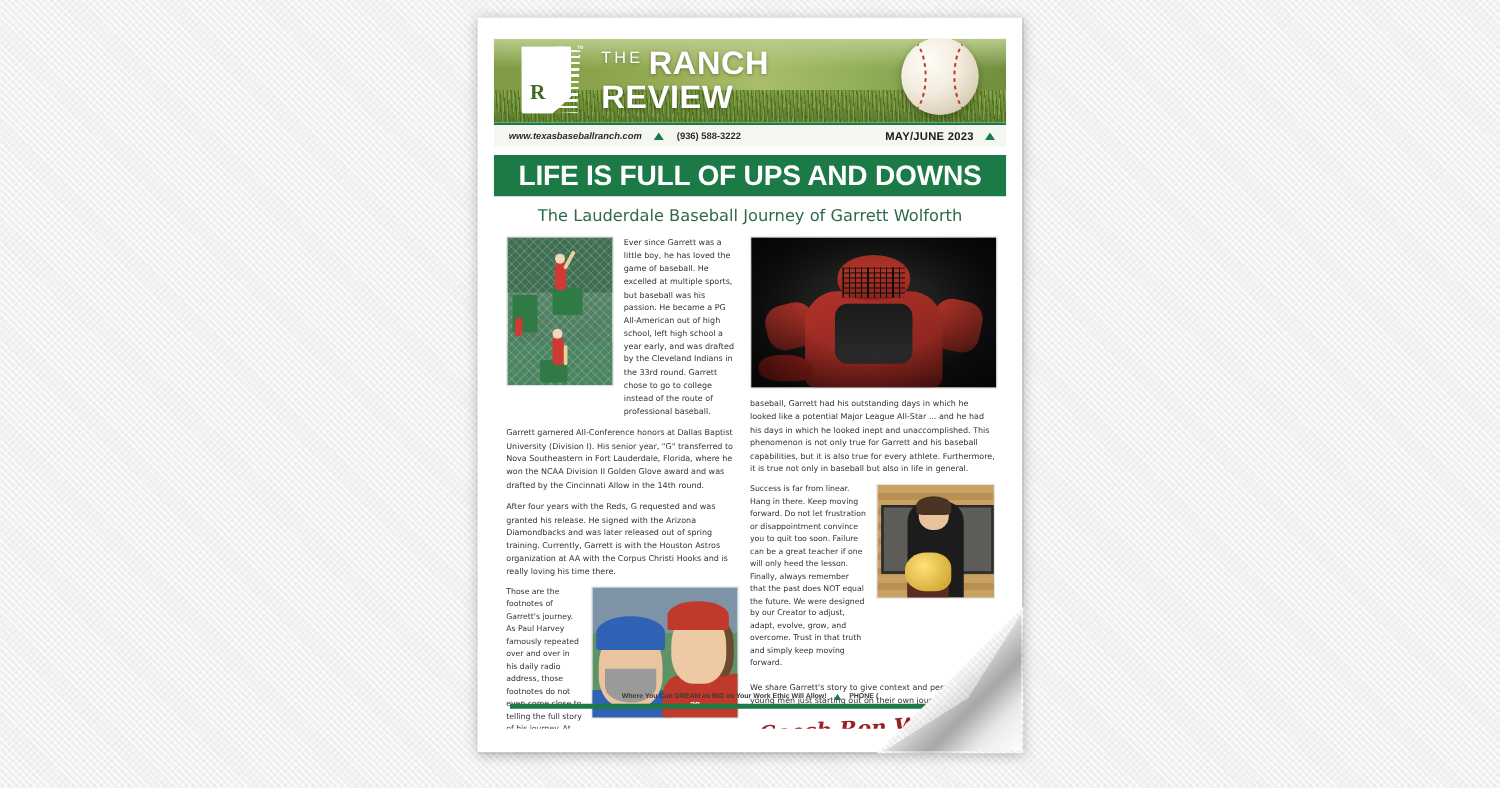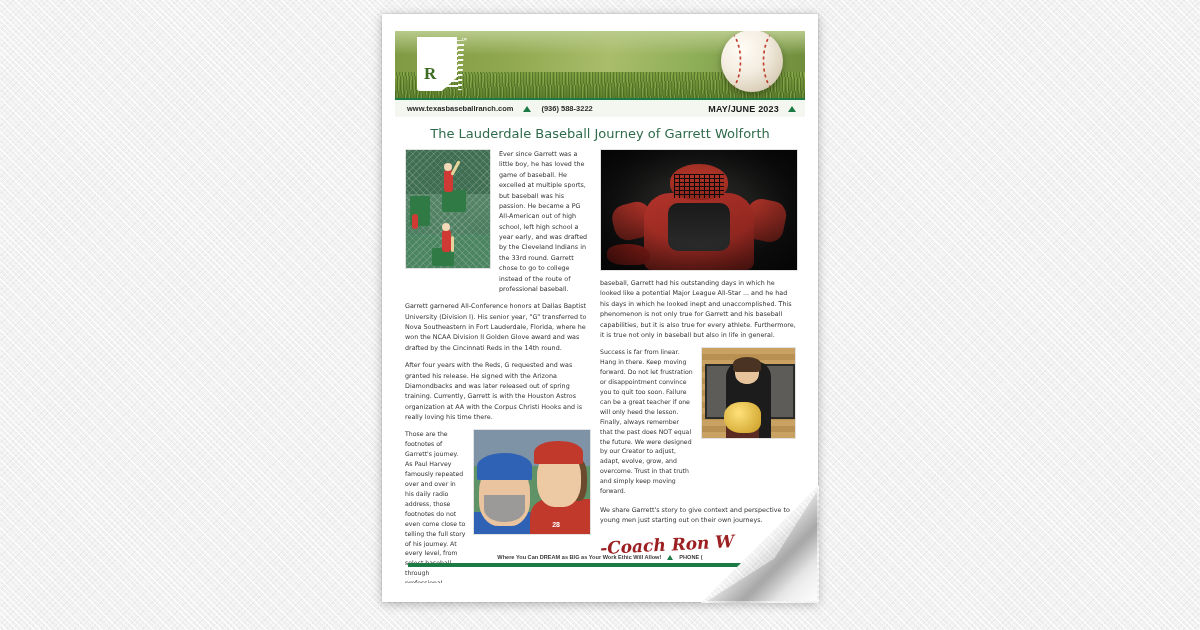--- a/index.html
+++ b/index.html
@@ -48,21 +48,21 @@
   .logo .tm{position:absolute;left:44px;top:0;color:#fff;font-size:6px;}
   .mh-title{position:absolute;left:86px;top:7px;color:#fff;line-height:.96;
     text-shadow:0 1px 3px rgba(0,0,0,.35);}
   .mh-title .l1{font-size:13px;letter-spacing:2.5px;font-weight:300;display:inline-block;vertical-align:9px;}
   .mh-title .l1b{font-size:26px;font-weight:bold;letter-spacing:.5px;}
   .mh-title .l2{font-size:26px;font-weight:bold;letter-spacing:.5px;display:block;margin-top:2px;}
 
   
   .contactbar{position:relative;height:17px;background:#f4f6f0;border-top:2px solid #1b7a46;
     display:flex;align-items:center;font-size:7.5px;font-weight:bold;color:#2a2a2a;}
-  .contactbar .site{margin-left:12px;}
+  .contactbar .site{margin-left:12px;font-style:italic;}
   .contactbar .tri{width:0;height:0;border-left:4px solid transparent;border-right:4px solid transparent;
     border-bottom:6px solid #1b7a46;margin:0 10px;}
   .contactbar .phone{}
   .contactbar .date{margin-left:auto;color:#1a1a1a;font-size:9px;letter-spacing:.2px;padding-left:14px;}
   .contactbar .tri2{width:0;height:0;border-left:4px solid transparent;border-right:4px solid transparent;
     border-bottom:6px solid #1b7a46;margin:0 9px 0 9px;}
 
   
   .headline{margin-top:7px;height:33px;background:#1b7a46;display:flex;align-items:center;justify-content:center;}
   .headline span{color:#fff;font-weight:bold;font-size:22.5px;letter-spacing:-.2px;}
@@ -187,30 +187,38 @@
           <path d="M12 4 C22 16 22 46 12 58" stroke="#c0392b" stroke-width="1.6" fill="none" stroke-dasharray="3 3"></path>
           <path d="M50 4 C40 16 40 46 50 58" stroke="#c0392b" stroke-width="1.6" fill="none" stroke-dasharray="3 3"></path>
         </svg>
       </div>
       <div class="logo">
         <div class="flag"></div>
         <div class="stitch"></div>
         <div class="rr">R</div>
         <div class="tm">™</div>
       </div>
+      <div class="mh-title">
+        <span class="l1">THE</span>
+        <span class="l1b">RANCH</span>
+        <span class="l2">REVIEW</span>
+      </div>
     </div>
 
     <div class="contactbar">
       <span class="site">www.texasbaseballranch.com</span>
       <span class="tri"></span>
       <span class="phone">(936) 588-3222</span>
       <span class="date">MAY/JUNE 2023</span>
       <span class="tri2"></span>
     </div>
 
+    <div class="headline">
+      <span>LIFE IS FULL OF UPS AND DOWNS</span>
+    </div>
     <div class="subhead">The Lauderdale Baseball Journey of Garrett Wolforth</div>
 
     <div class="body">
       <div class="cols">
 
         <div class="colL">
           <div class="topL">
             <div class="photo ph-cage">
               <div class="wall"></div>
               <div class="floor"></div>
@@ -222,21 +230,21 @@
               <div class="head" style="left:38px;top:13px;"></div>
               <div class="bat" style="left:48px;top:10px;transform:rotate(28deg);"></div>
               <div class="kid" style="left:36px;top:80px;"></div>
               <div class="head" style="left:36px;top:73px;"></div>
               <div class="bat" style="left:45px;top:86px;"></div>
               <div class="kid" style="left:6px;top:64px;width:6px;height:15px;"></div>
             </div>
             <div class="col1txt">Ever since Garrett was a little boy, he has loved the game of baseball. He excelled at multiple sports, but baseball was his passion. He became a PG All-American out of high school, left high school a year early, and was drafted by the Cleveland Indians in the 33rd round. Garrett chose to go to college instead of the route of professional baseball.</div>
           </div>
 
-          <p class="p" style="margin-top:7px;">Garrett garnered All-Conference honors at Dallas Baptist University (Division I). His senior year, "G" transferred to Nova Southeastern in Fort Lauderdale, Florida, where he won the NCAA Division II Golden Glove award and was drafted by the Cincinnati Reds in the 14th round.</p>
+          <p class="p" style="margin-top:7px;">Garrett garnered All-Conference honors at Dallas Baptist University (Division I). His senior year, "G" transferred to Nova Southeastern in Fort Lauderdale, Florida, where he won the NCAA Division II Golden Glove award and was drafted by the Cincinnati Allow in the 14th round.</p>
           <p class="p">After four years with the Reds, G requested and was granted his release. He signed with the Arizona Diamondbacks and was later released out of spring training. Currently, Garrett is with the Houston Astros organization at AA with the Corpus Christi Hooks and is really loving his time there.</p>
 
           <div class="midrow">
             <div class="narrowcol">
               <p class="p tight">Those are the footnotes of Garrett's journey. As Paul Harvey famously repeated over and over in his daily radio address, those footnotes do not even come close to telling the full story of his journey. At every level, from select baseball through professional</p>
             </div>
             <div class="photo ph-selfie">
               <div class="stand"></div>
               <div class="field"></div>
               <div class="m1body"></div>

